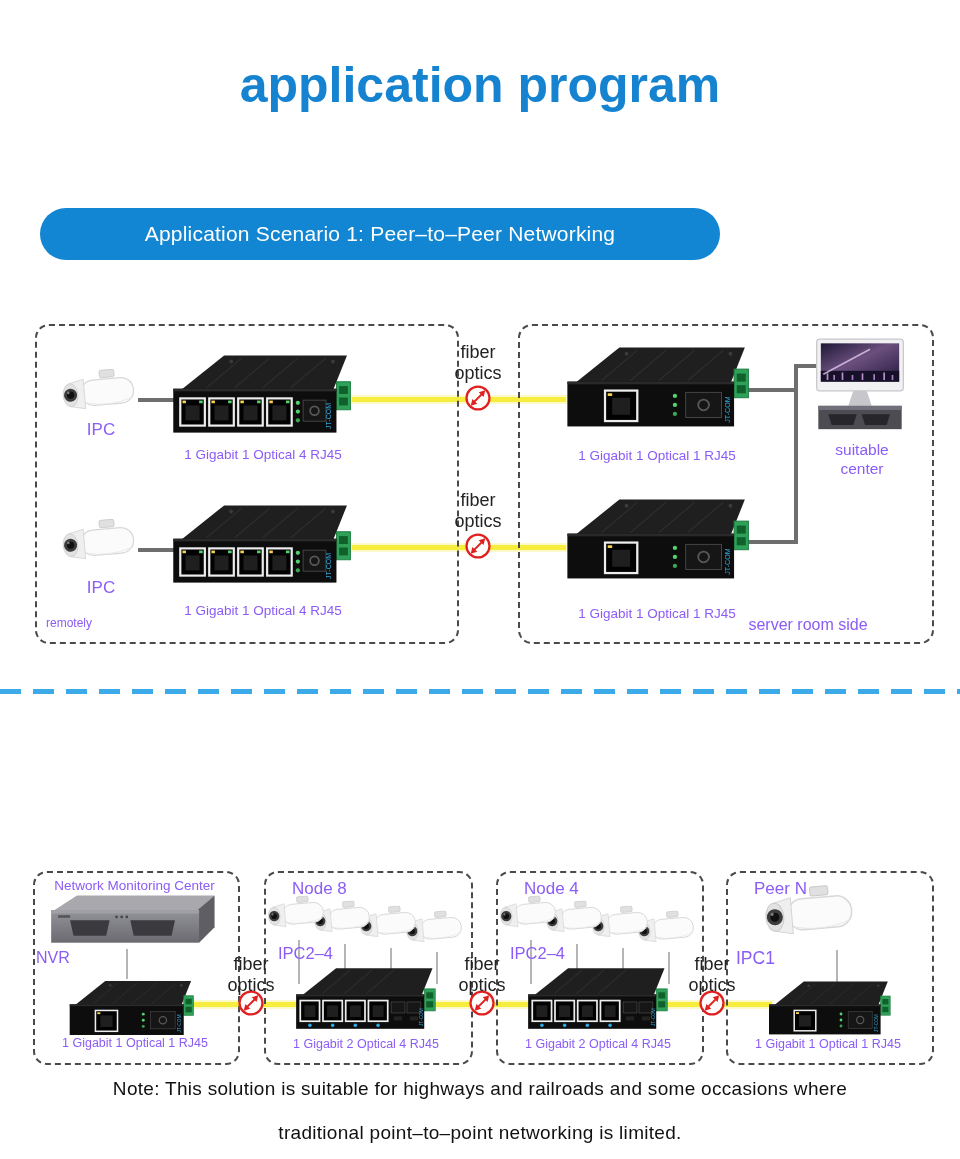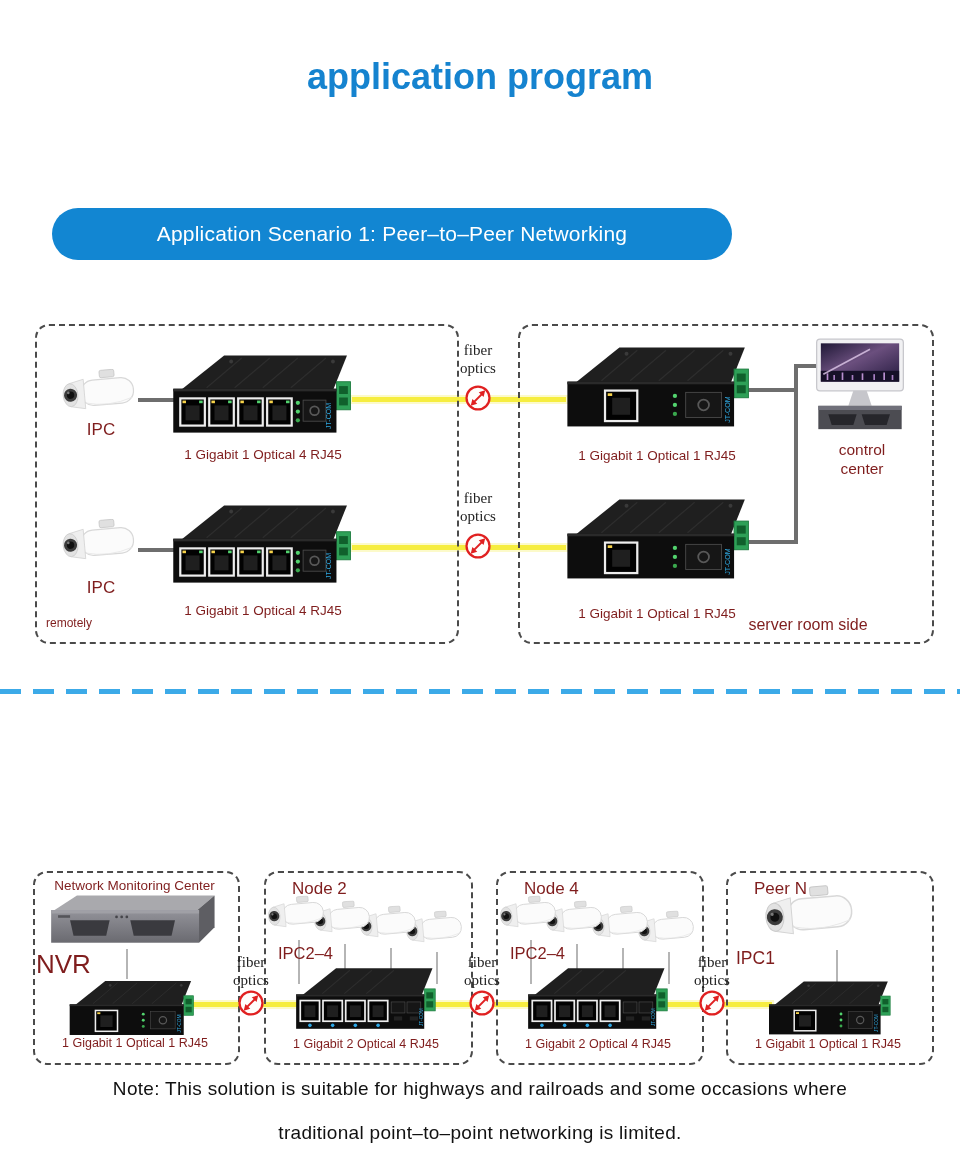--- a/index.html
+++ b/index.html
@@ -1,32 +1,32 @@
 <!DOCTYPE html>
 <html><head>
 <meta charset="utf-8">
 <style>
   html,body{margin:0;padding:0;background:#fff;}
   .page{position:relative;width:960px;height:1159px;background:#ffffff;overflow:hidden;
         font-family:"Liberation Sans",sans-serif;color:#1d1d1d;}
   .title{position:absolute;left:0;top:56px;width:960px;text-align:center;
-         font-size:36px;font-weight:700;color:#1583cf;letter-spacing:0px;}
+         font-size:50px;font-weight:700;color:#1583cf;letter-spacing:0px;}
   .banner{position:absolute;height:52px;background:#1286d2;border-radius:26px;
           color:#ffffff;font-size:21px;display:flex;align-items:center;justify-content:center;
           letter-spacing:0.2px;}
   .dashbox{position:absolute;border:2px dashed #4a4a4a;border-radius:14px;z-index:2;}
   .yline{position:absolute;height:5px;background:#f6ed3f;z-index:1;
          box-shadow:0 0 0 2px rgba(246,237,63,.28);}
   .gline{position:absolute;background:#6e6e6e;z-index:1;}
   .tline{position:absolute;background:#b5b5b5;z-index:2;}
-  .lbl{position:absolute;color:#7f1d1d;z-index:4;}
+  .lbl{position:absolute;color:#8b5cf6;z-index:4;}
   .c{text-align:center;}
   .r{text-align:center;}
-  .fiber{position:absolute;width:52px;text-align:center;font-size:15px;line-height:1.18;
-         color:#222;z-index:6;font-family:Liberation Serif, serif;}
+  .fiber{position:absolute;width:52px;text-align:center;font-size:18px;line-height:1.18;
+         color:#222;z-index:6;}
   .dev{position:absolute;z-index:3;}
   .icon{position:absolute;z-index:5;}
   .divider{position:absolute;left:0;top:689px;width:960px;height:5px;z-index:1;
            background:repeating-linear-gradient(90deg,#3caae8 0 21px,transparent 21px 33px);}
   .note{position:absolute;left:0;width:960px;text-align:center;font-size:19px;color:#111;
         letter-spacing:0.3px;z-index:4;}
 </style>
 </head>
 <body>
 
@@ -180,21 +180,21 @@
     <line x1="9.5" y1="20.5" x2="20.5" y2="9.5" stroke="#e02020" stroke-width="2.2"></line>
     <polygon points="22.8,6.8 15.8,8.8 21,13.8" fill="#e02020"></polygon>
     <polygon points="7.2,23.2 14.2,21.2 9,16.2" fill="#e02020"></polygon>
   </symbol>
 </svg>
 
 <div class="page">
 
   <div class="title">application program</div>
 
-  <div class="banner" style="left:52px;top:208px;width:680px;text-align:center;">Application Scenario 1: Peer–to–Peer Networking</div>
+  <div class="banner" style="left:40px;top:208px;width:680px;text-align:center;">Application Scenario 1: Peer–to–Peer Networking</div>
 
   <div class="dashbox" style="left:35px;top:324px;width:420px;height:316px;"></div>
   <div class="dashbox" style="left:518px;top:324px;width:412px;height:316px;"></div>
 
   <div class="yline" style="left:352px;top:397px;width:214px;"></div>
   <div class="yline" style="left:352px;top:545px;width:214px;"></div>
 
   <div class="gline" style="left:138px;top:398px;width:40px;height:4px;"></div>
   <div class="gline" style="left:138px;top:548px;width:40px;height:4px;"></div>
   <div class="gline" style="left:744px;top:388px;width:54px;height:4px;"></div>
@@ -217,21 +217,21 @@
     </svg>
 
   <svg class="dev" viewBox="0 0 212 100" style="left:562px;top:342px;width:190px;height:90px;">
       <use href="#sym-conv" width="100%" height="100%"></use>
     </svg>
   <div class="lbl c" style="left:564px;top:448px;width:186px;font-size:13.5px;">1 Gigabit 1 Optical 1 RJ45</div>
 
   <svg class="dev" viewBox="0 0 120 114" style="left:810px;top:336px;width:100px;height:98px;">
       <use href="#sym-monitor" width="100%" height="100%"></use>
     </svg>
-  <div class="lbl c" style="left:824px;top:440px;width:76px;font-size:15.5px;line-height:1.25;">control center</div>
+  <div class="lbl c" style="left:824px;top:440px;width:76px;font-size:15.5px;line-height:1.25;">suitable center</div>
 
   <svg class="dev" viewBox="0 0 100 64" style="left:60px;top:518px;width:82px;height:54px;">
       <use href="#sym-camera" width="100%" height="100%"></use>
     </svg>
   <div class="lbl c" style="left:66px;top:578px;width:70px;font-size:17px;">IPC</div>
   <svg class="dev" viewBox="0 0 212 100" style="left:168px;top:500px;width:186px;height:88px;">
       <use href="#sym-switch4" width="100%" height="100%"></use>
     </svg>
   <div class="lbl c" style="left:170px;top:603px;width:186px;font-size:13.5px;">1 Gigabit 1 Optical 4 RJ45</div>
 
@@ -255,41 +255,41 @@
   <div class="dashbox" style="left:264px;top:871px;width:205px;height:190px;"></div>
   <div class="dashbox" style="left:496px;top:871px;width:204px;height:190px;"></div>
   <div class="dashbox" style="left:726px;top:871px;width:204px;height:190px;"></div>
 
   <div class="yline" style="left:190px;top:1002px;width:582px;"></div>
 
   <div class="lbl c" style="left:38px;top:878px;width:193px;font-size:13.5px;">Network Monitoring Center</div>
   <svg class="dev" viewBox="0 0 200 66" style="left:46px;top:891px;width:172px;height:57px;">
       <use href="#sym-nvr" width="100%" height="100%"></use>
     </svg>
-  <div class="lbl" style="left:36px;top:949px;width:80px;font-size:26px;">NVR</div>
+  <div class="lbl" style="left:36px;top:949px;width:80px;font-size:16px;">NVR</div>
   <div class="tline" style="left:126px;top:949px;width:2px;height:30px;"></div>
   <svg class="dev" viewBox="0 0 212 100" style="left:66px;top:977px;width:130px;height:62px;">
       <use href="#sym-conv" width="100%" height="100%"></use>
     </svg>
   <div class="lbl c" style="left:41px;top:1036px;width:188px;font-size:12.5px;">1 Gigabit 1 Optical 1 RJ45</div>
 
   <div class="fiber" style="left:225px;top:954px;">fiber optics</div>
   <svg class="icon" viewBox="0 0 30 30" style="left:237px;top:989px;width:28px;height:28px;">
       <use href="#sym-break" width="100%" height="100%"></use>
     </svg>
   <div class="fiber" style="left:456px;top:954px;">fiber optics</div>
   <svg class="icon" viewBox="0 0 30 30" style="left:468px;top:989px;width:28px;height:28px;">
       <use href="#sym-break" width="100%" height="100%"></use>
     </svg>
   <div class="fiber" style="left:686px;top:954px;">fiber optics</div>
   <svg class="icon" viewBox="0 0 30 30" style="left:698px;top:989px;width:28px;height:28px;">
       <use href="#sym-break" width="100%" height="100%"></use>
     </svg>
 
-  <div class="lbl" style="left:292px;top:879px;width:120px;font-size:17px;">Node 2</div>
+  <div class="lbl" style="left:292px;top:879px;width:120px;font-size:17px;">Node 8</div>
   <div class="tline" style="left:298px;top:940px;width:2px;height:44px;"></div>
   <div class="tline" style="left:344px;top:944px;width:2px;height:40px;"></div>
   <div class="tline" style="left:390px;top:948px;width:2px;height:36px;"></div>
   <div class="tline" style="left:436px;top:952px;width:2px;height:32px;"></div>
   <svg class="dev" viewBox="0 0 100 64" style="left:404px;top:909px;width:64px;height:44px;z-index:3;">
       <use href="#sym-camera" width="100%" height="100%"></use>
     </svg>
   <svg class="dev" viewBox="0 0 100 64" style="left:358px;top:904px;width:64px;height:44px;z-index:4;">
       <use href="#sym-camera" width="100%" height="100%"></use>
     </svg>

